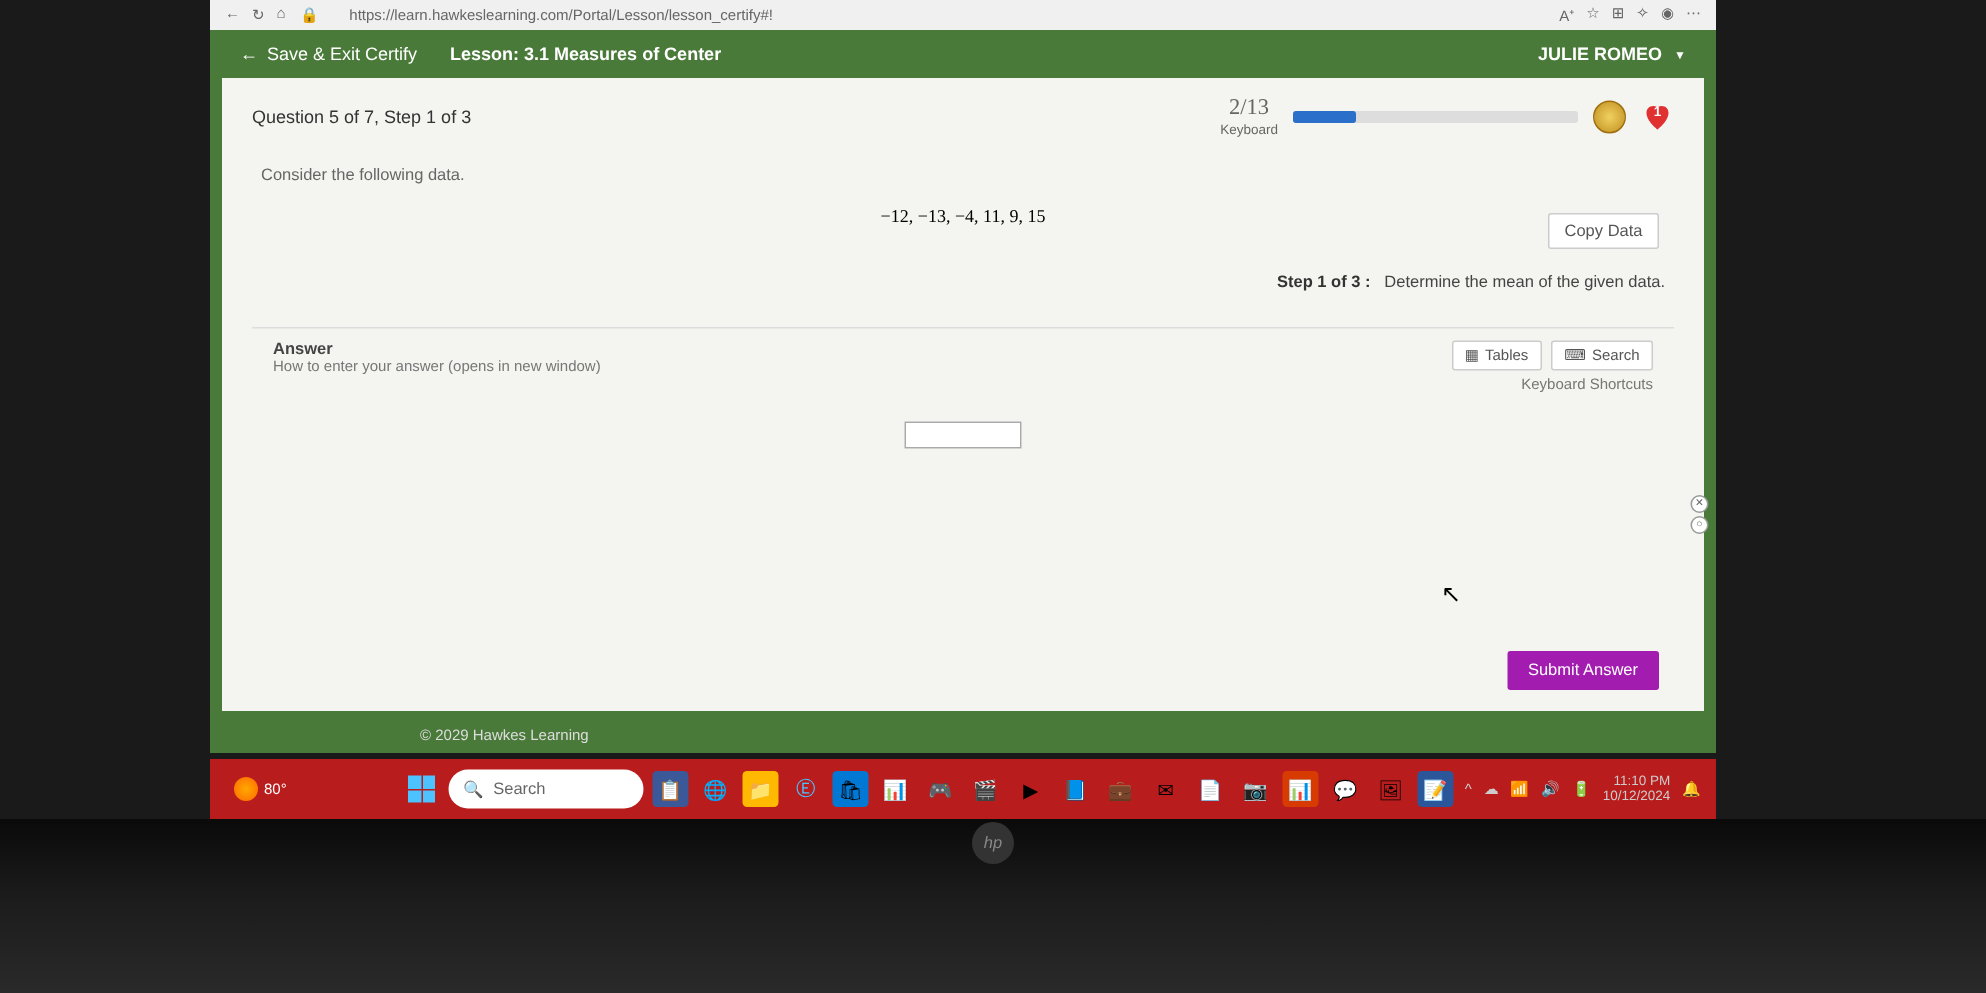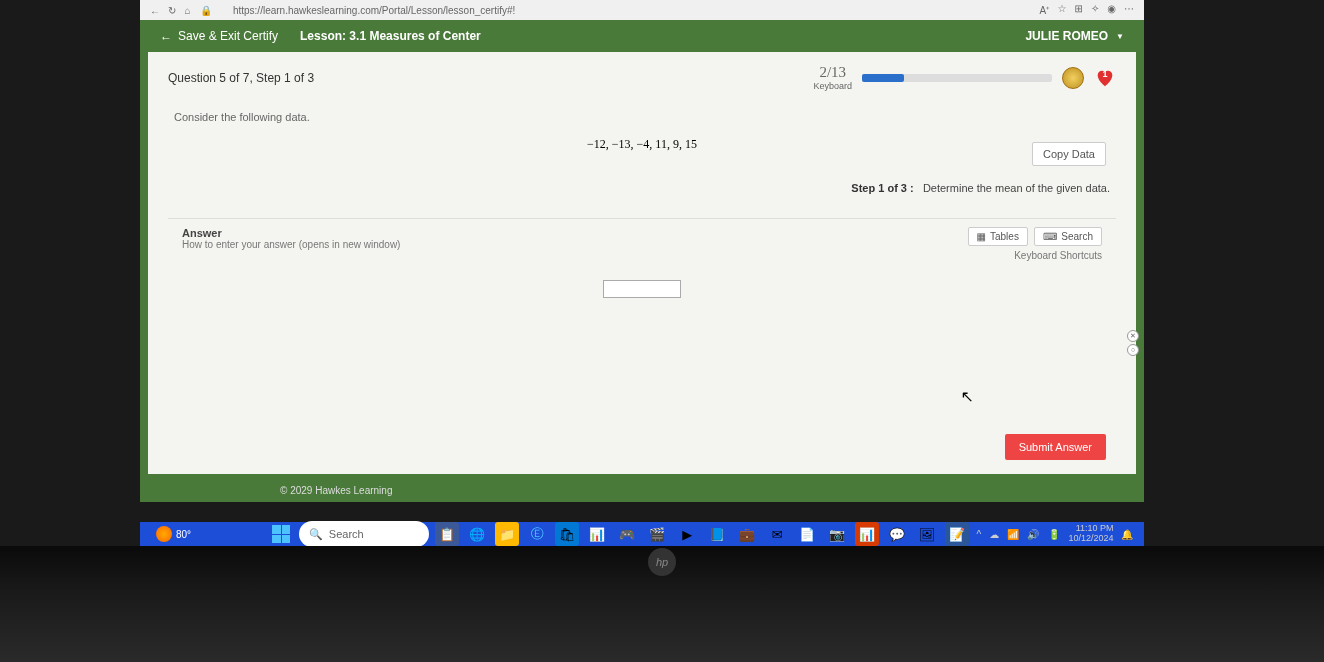--- a/index.html
+++ b/index.html
@@ -48,27 +48,27 @@
   .answer-hint { font-size: 10px; color: #777; }
   .answer-right { margin-left: auto; text-align: right; }
   .tool-btns { display: flex; gap: 6px; justify-content: flex-end; margin-bottom: 4px; }
   .tool-btn { font-size: 10px; color: #555; border: 1px solid #ccc; background: #fff; padding: 3px 8px; border-radius: 2px; display: flex; align-items: center; gap: 4px; cursor: pointer; }
   .kbd-shortcuts { font-size: 10px; color: #777; }
   
   .answer-input-wrap { text-align: center; padding: 18px 0; }
   .answer-input { width: 78px; height: 18px; border: 1px solid #aaa; font-size: 11px; padding: 1px 4px; }
   
   .submit-wrap { position: absolute; right: 30px; bottom: 14px; }
-  .submit-btn { background: #ef4444; color: #fff; border: none; padding: 7px 14px; font-size: 11px; border-radius: 2px; cursor: pointer; margin-top: 48px; }
+  .submit-btn { background: #a21caf; color: #fff; border: none; padding: 7px 14px; font-size: 11px; border-radius: 2px; cursor: pointer; margin-top: 48px; }
   
   .green-footer { position: absolute; left: 140px; right: 180px; bottom: 160px; height: 20px; background: #4a7a3a; }
   
   .copyright { position: absolute; left: 280px; bottom: 166px; color: #ddd; font-size: 10px; z-index: 5; }
   
-  .taskbar { position: absolute; left: 140px; right: 180px; bottom: 116px; height: 24px; background: #1d4ed8; display: flex; align-items: center; padding: 0 10px; gap: 6px; }
+  .taskbar { position: absolute; left: 140px; right: 180px; bottom: 116px; height: 40px; background: #b91c1c; display: flex; align-items: center; padding: 0 10px; gap: 6px; }
   .weather { color: #fff; font-size: 10px; display: flex; align-items: center; gap: 4px; padding: 0 6px; }
   .weather-icon { width: 16px; height: 16px; background: radial-gradient(circle, #ffaa00, #ff6600); border-radius: 50%; }
   .start-btn { width: 24px; height: 24px; display: grid; grid-template: 1fr 1fr / 1fr 1fr; gap: 1px; padding: 3px; }
   .start-btn span { background: #4cc2ff; }
   .search-box { background: #fff; border-radius: 14px; height: 26px; width: 130px; display: flex; align-items: center; padding: 0 10px; gap: 6px; font-size: 11px; color: #666; }
   .tb-icon { width: 24px; height: 24px; border-radius: 3px; display: flex; align-items: center; justify-content: center; font-size: 13px; cursor: pointer; }
   .tray { margin-left: auto; display: flex; align-items: center; gap: 8px; color: #ccc; font-size: 10px; }
   .clock { text-align: right; line-height: 1.1; font-size: 9px; }
   
   .side-widget { position: absolute; right: 183px; top: 330px; width: 14px; }

